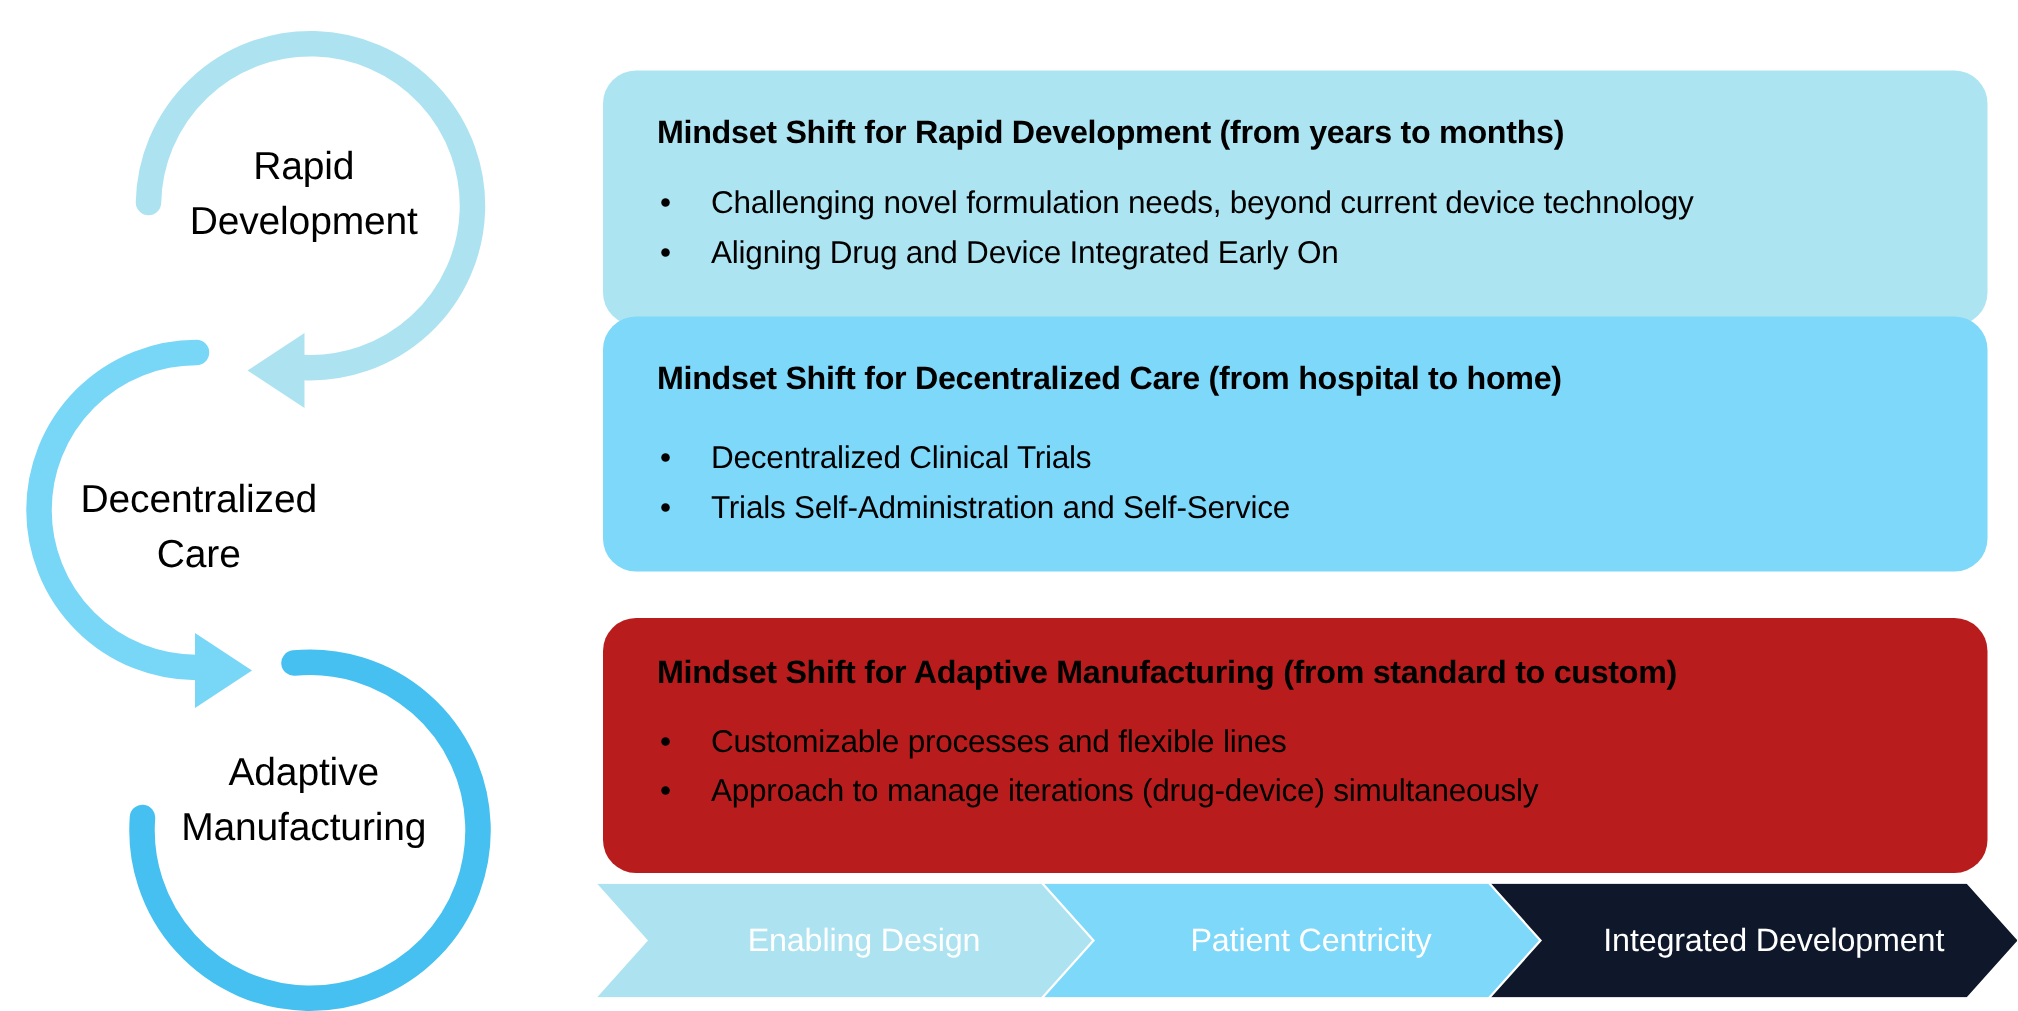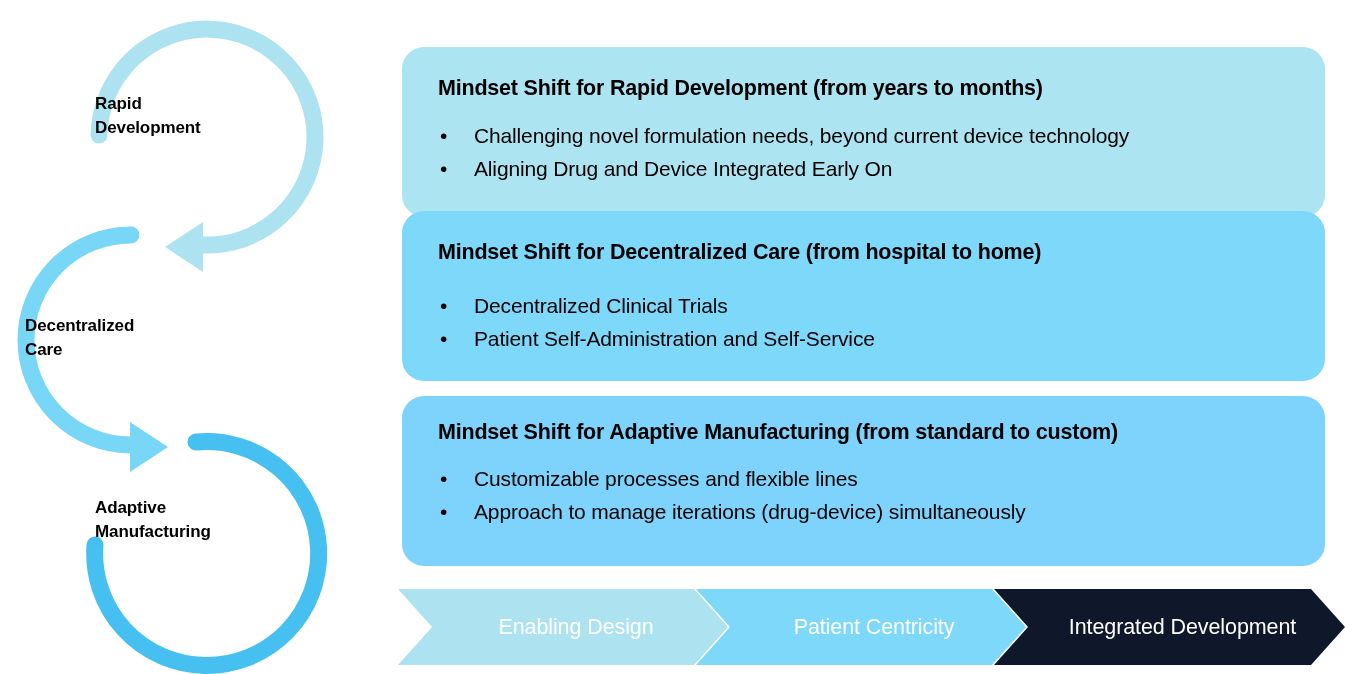--- a/index.html
+++ b/index.html
@@ -29,42 +29,43 @@
     width: 400px;
     height: 674px;
   }
   #cycle-svg {
     position: absolute;
     left: 0;
     top: 0;
   }
   .cycle-label {
     position: absolute;
-    font-weight: bold;
-    font-size: 17px;
+    text-align: center;
+    font-weight: normal;
+    font-size: 26px;
     line-height: 1.42;
     color: #000000;
     letter-spacing: -0.1px;
     white-space: pre-line;
   }
   #cycle-label-0 { left: 95px; top: 92px;  width: 215px; }
   #cycle-label-1 { left: 25px;  top: 314px; width: 215px; }
   #cycle-label-2 { left: 95px; top: 496px; width: 215px; }
 
   
   .card {
     position: absolute;
     left: 402px;
     width: 923px;
     border-radius: 22px;
     box-sizing: border-box;
   }
   #card-0 { top: 26px;  height: 170px; background: #ade4f2; margin-top: 21px; }
   #card-1 { top: 211px; height: 170px; background: #7dd8fa; }
-  #card-2 { top: 396px; height: 170px; background: #7dd3fc; }
+  #card-2 { top: 412px; height: 170px; background: #b91c1c; }
 
   .card-title {
     position: absolute;
     left: 36px;
     right: 20px;
     top: 29px;
     font-size: 21.5px;
     font-weight: bold;
     color: #000000;
     letter-spacing: -0.2px;
@@ -195,21 +196,21 @@
 
   <div class="card" id="card-1">
     <div class="card-title">Mindset Shift for Decentralized Care (from hospital to home)</div>
     <ul class="card-bullets">
       <li class="bullet">
         <span class="bullet-dot">•</span>
         <span>Decentralized Clinical Trials</span>
       </li>
       <li class="bullet">
         <span class="bullet-dot">•</span>
-        <span>Patient Self-Administration and Self-Service</span>
+        <span>Trials Self-Administration and Self-Service</span>
       </li>
     </ul>
   </div>
 
   <div class="card" id="card-2">
     <div class="card-title">Mindset Shift for Adaptive Manufacturing (from standard to custom)</div>
     <ul class="card-bullets">
       <li class="bullet">
         <span class="bullet-dot">•</span>
         <span>Customizable processes and flexible lines</span>

